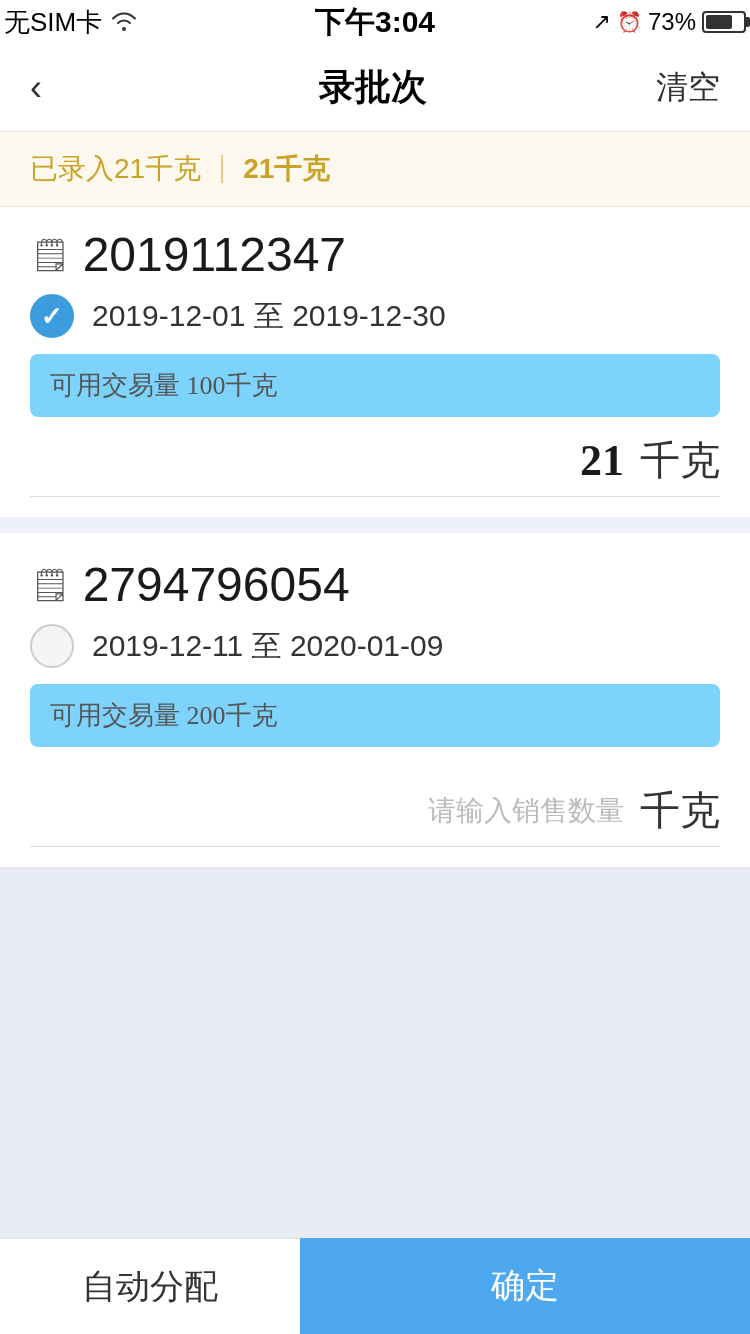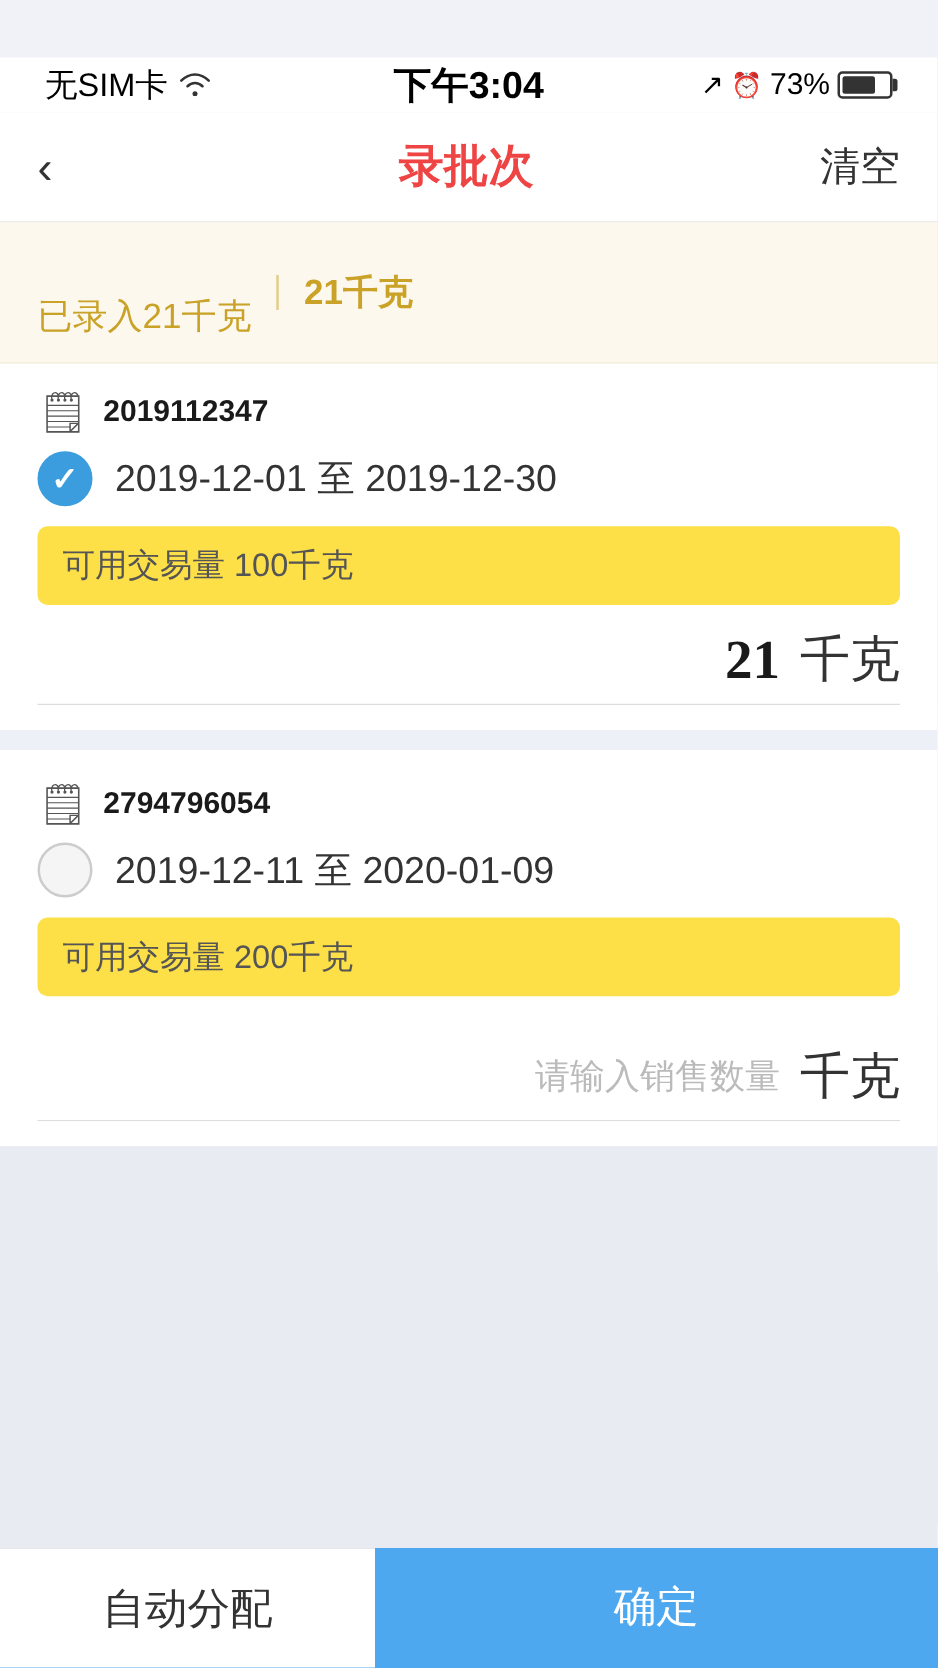--- a/index.html
+++ b/index.html
@@ -14,23 +14,22 @@
     }
 
     
     .status-bar {
       width: 750px;
       height: 44px;
       background: #fff;
       display: flex;
       align-items: center;
       justify-content: space-between;
-      padding: 0 36px;
+      padding: 0 4px;
       font-size: 28px;
-      margin-top: 46px;
     }
     .status-left {
       display: flex;
       align-items: center;
       gap: 8px;
       font-size: 26px;
       font-weight: 500;
     }
     .status-center {
       font-size: 30px;
@@ -89,42 +88,41 @@
     }
     .nav-back {
       font-size: 36px;
       color: #333;
       cursor: pointer;
       width: 60px;
     }
     .nav-title {
       font-size: 36px;
       font-weight: 600;
-      color: #ef4444;
+      color: #000000;
     }
     .nav-clear {
       font-size: 32px;
       color: #333;
       cursor: pointer;
     }
 
     
     .summary-banner {
       background: #fdf8ee;
       padding: 18px 30px;
       display: flex;
       align-items: center;
       gap: 20px;
       border-bottom: 1px solid #f0e8d0;
     }
     .summary-label {
       font-size: 28px;
       color: #c9a227;
       font-weight: 500;
-      margin-top: 38px;
     }
     .summary-divider {
       width: 2px;
       height: 28px;
       background: #c9a227;
       opacity: 0.5;
     }
     .summary-value {
       font-size: 28px;
       color: #c9a227;
@@ -145,22 +143,22 @@
       display: flex;
       align-items: center;
       gap: 12px;
       margin-bottom: 12px;
     }
     .batch-icon {
       font-size: 32px;
       color: #555;
     }
     .batch-id {
-      font-size: 24px;
-      font-weight: 700;
+      font-size: 48px;
+      font-weight: 400;
       color: #1a1a1a;
     }
     .batch-row {
       display: flex;
       align-items: center;
       gap: 18px;
       margin-bottom: 16px;
     }
     .radio-circle {
       width: 44px;
@@ -182,24 +180,25 @@
       font-size: 26px;
       font-weight: 700;
     }
     .batch-date {
       font-size: 30px;
       color: #333;
       text-align: right;
     }
     .batch-avail-row {
       margin: 0 0 0 0;
-      background: #fde047;
+      background: #7dd3fc;
       border-radius: 8px;
       padding: 14px 20px;
       margin-bottom: 0;
+      font-family: Liberation Serif, serif;
     }
     .batch-avail-text {
       font-size: 26px;
       color: #555;
     }
 
     
     .quantity-row {
       display: flex;
       align-items: center;

